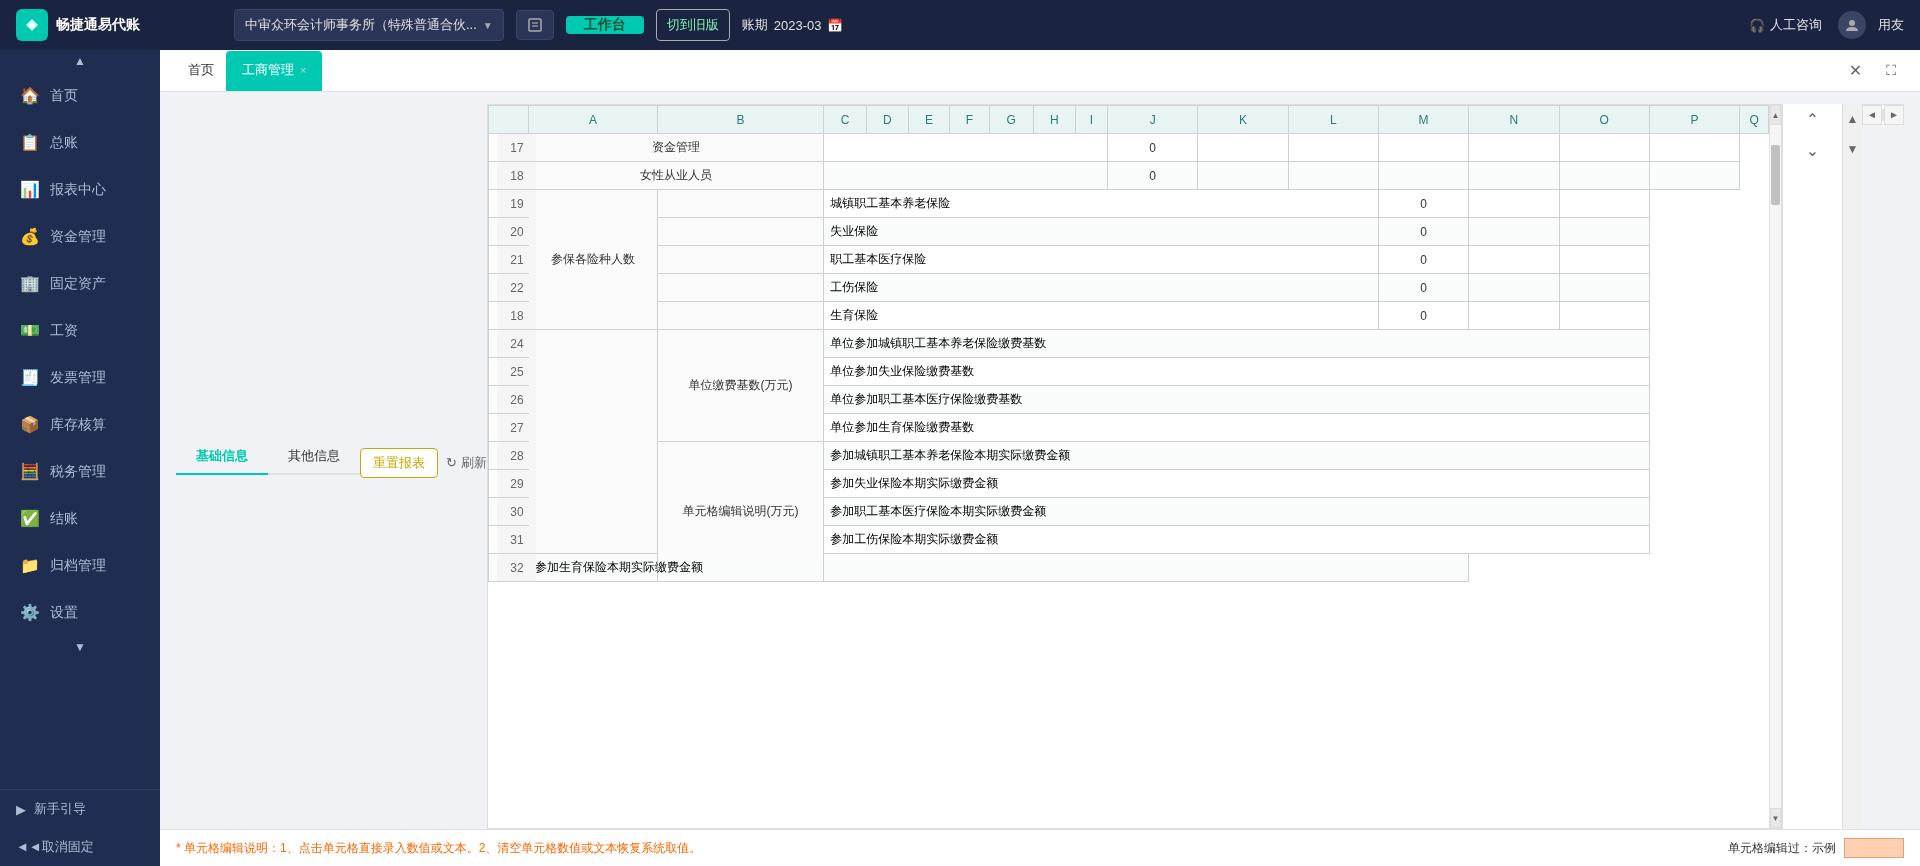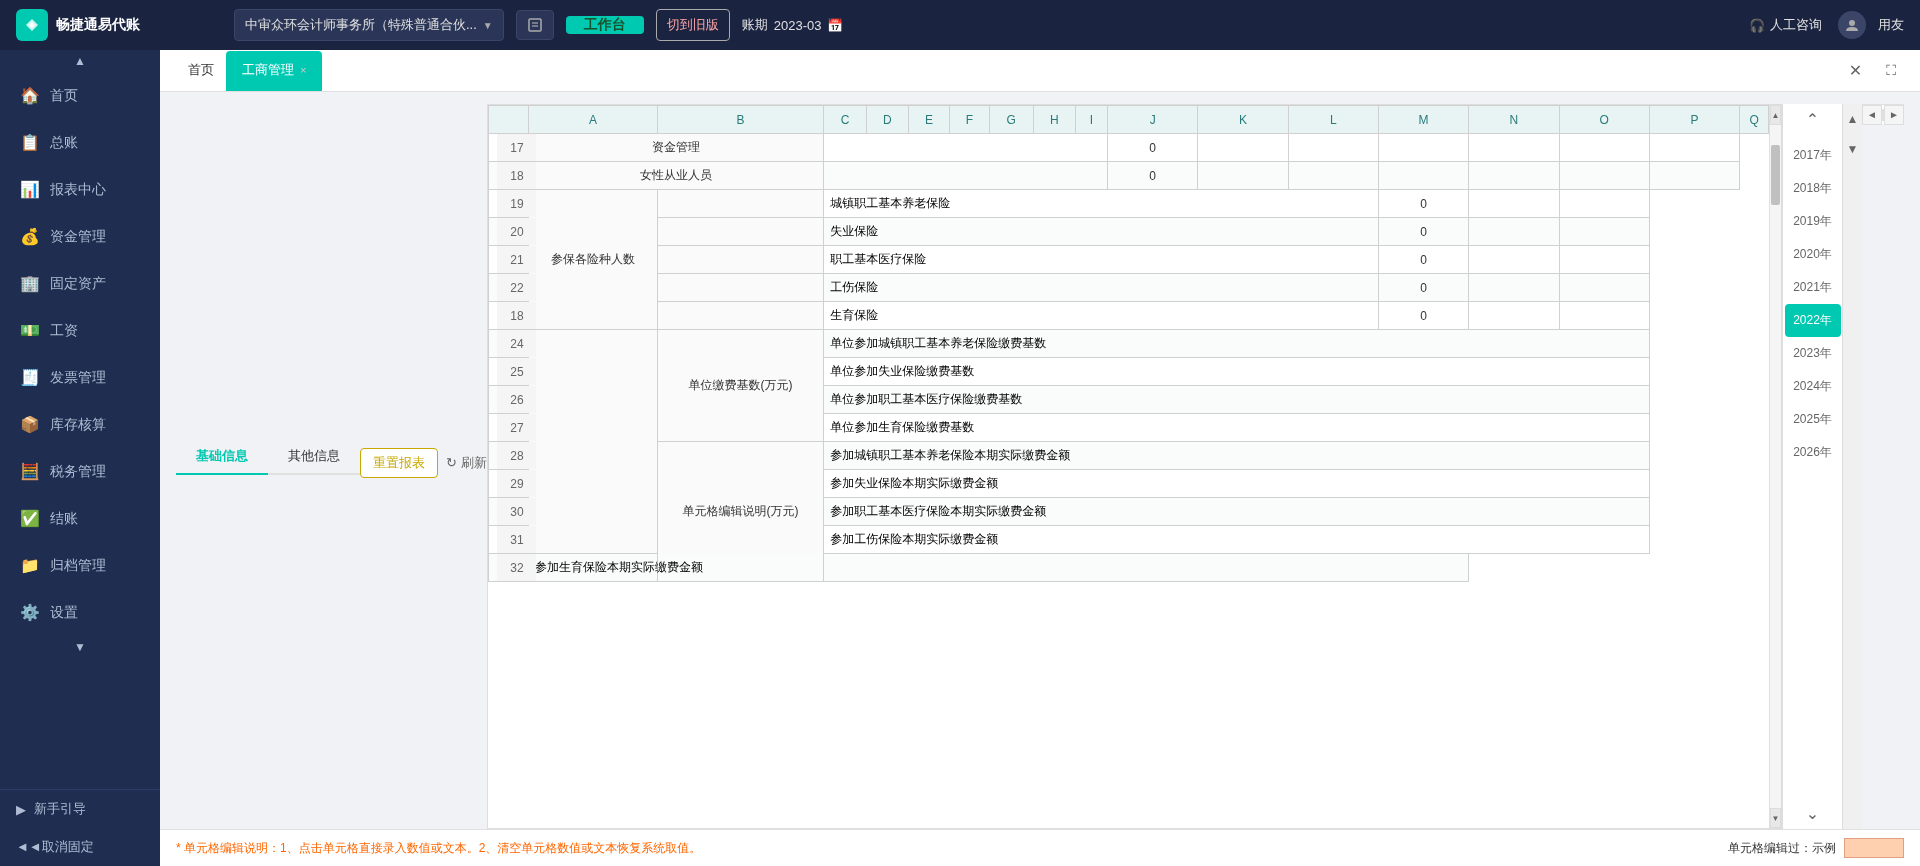--- a/index.html
+++ b/index.html
@@ -69,21 +69,21 @@
       color: #14532d;
       padding: 0 18px;
       cursor: pointer;
       font-size: 14px;
       font-weight: bold;
     }
     .switch-btn {
       background: transparent;
       border: 1px solid #aaa;
       border-radius: 4px;
-      color: #fca5a5;
+      color: #86efac;
       padding: 6px 10px;
       cursor: pointer;
       font-size: 13px;
     }
     .period-display {
       color: #e0e0e0;
       font-size: 13px;
       display: flex;
       align-items: center;
       gap: 6px;
@@ -836,32 +836,20 @@
             <div class="v-scroll-track">
               <div class="v-scroll-thumb"></div>
             </div>
             <div class="v-scroll-btn">▼</div>
           </div>
 
         </div>
 
         <div class="year-panel">
           <div class="year-nav-btn">⌃</div>
-          <div class="year-panel-scroll" id="year-list">
-          <div class="year-item">2017年</div>
-              <div class="year-item">2018年</div>
-              <div class="year-item">2019年</div>
-              <div class="year-item">2020年</div>
-              <div class="year-item">2021年</div>
-              <div class="year-item active">2022年</div>
-              <div class="year-item">2023年</div>
-              <div class="year-item">2024年</div>
-              <div class="year-item">2025年</div>
-              <div class="year-item">2026年</div>
-            </div>
           <div class="year-nav-btn">⌄</div>
         </div>
 
         <div class="collapse-panel">
           <div class="collapse-btn">▲</div>
           <div class="collapse-btn">▼</div>
         </div>
 
       </div>
 

